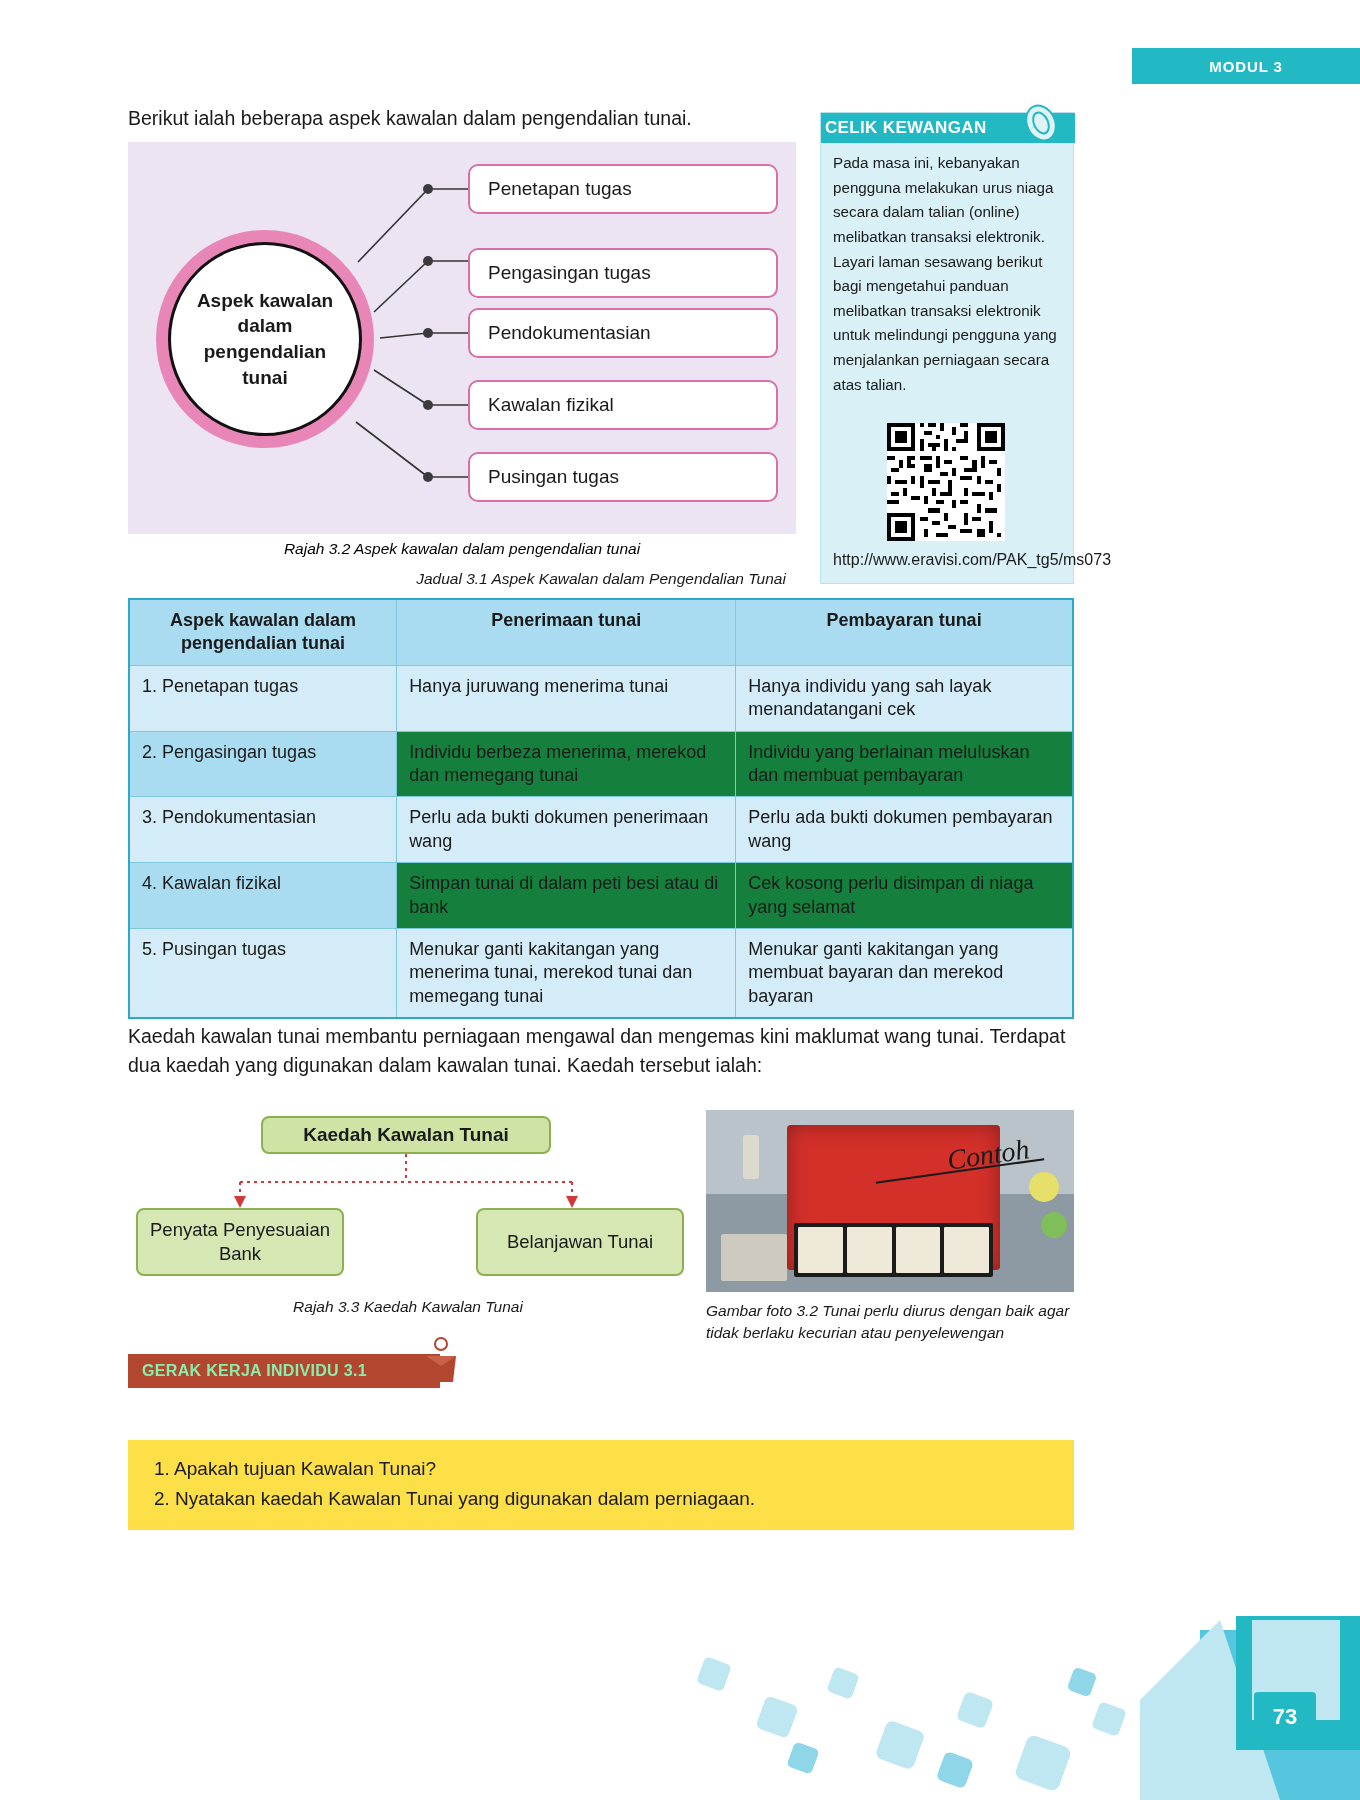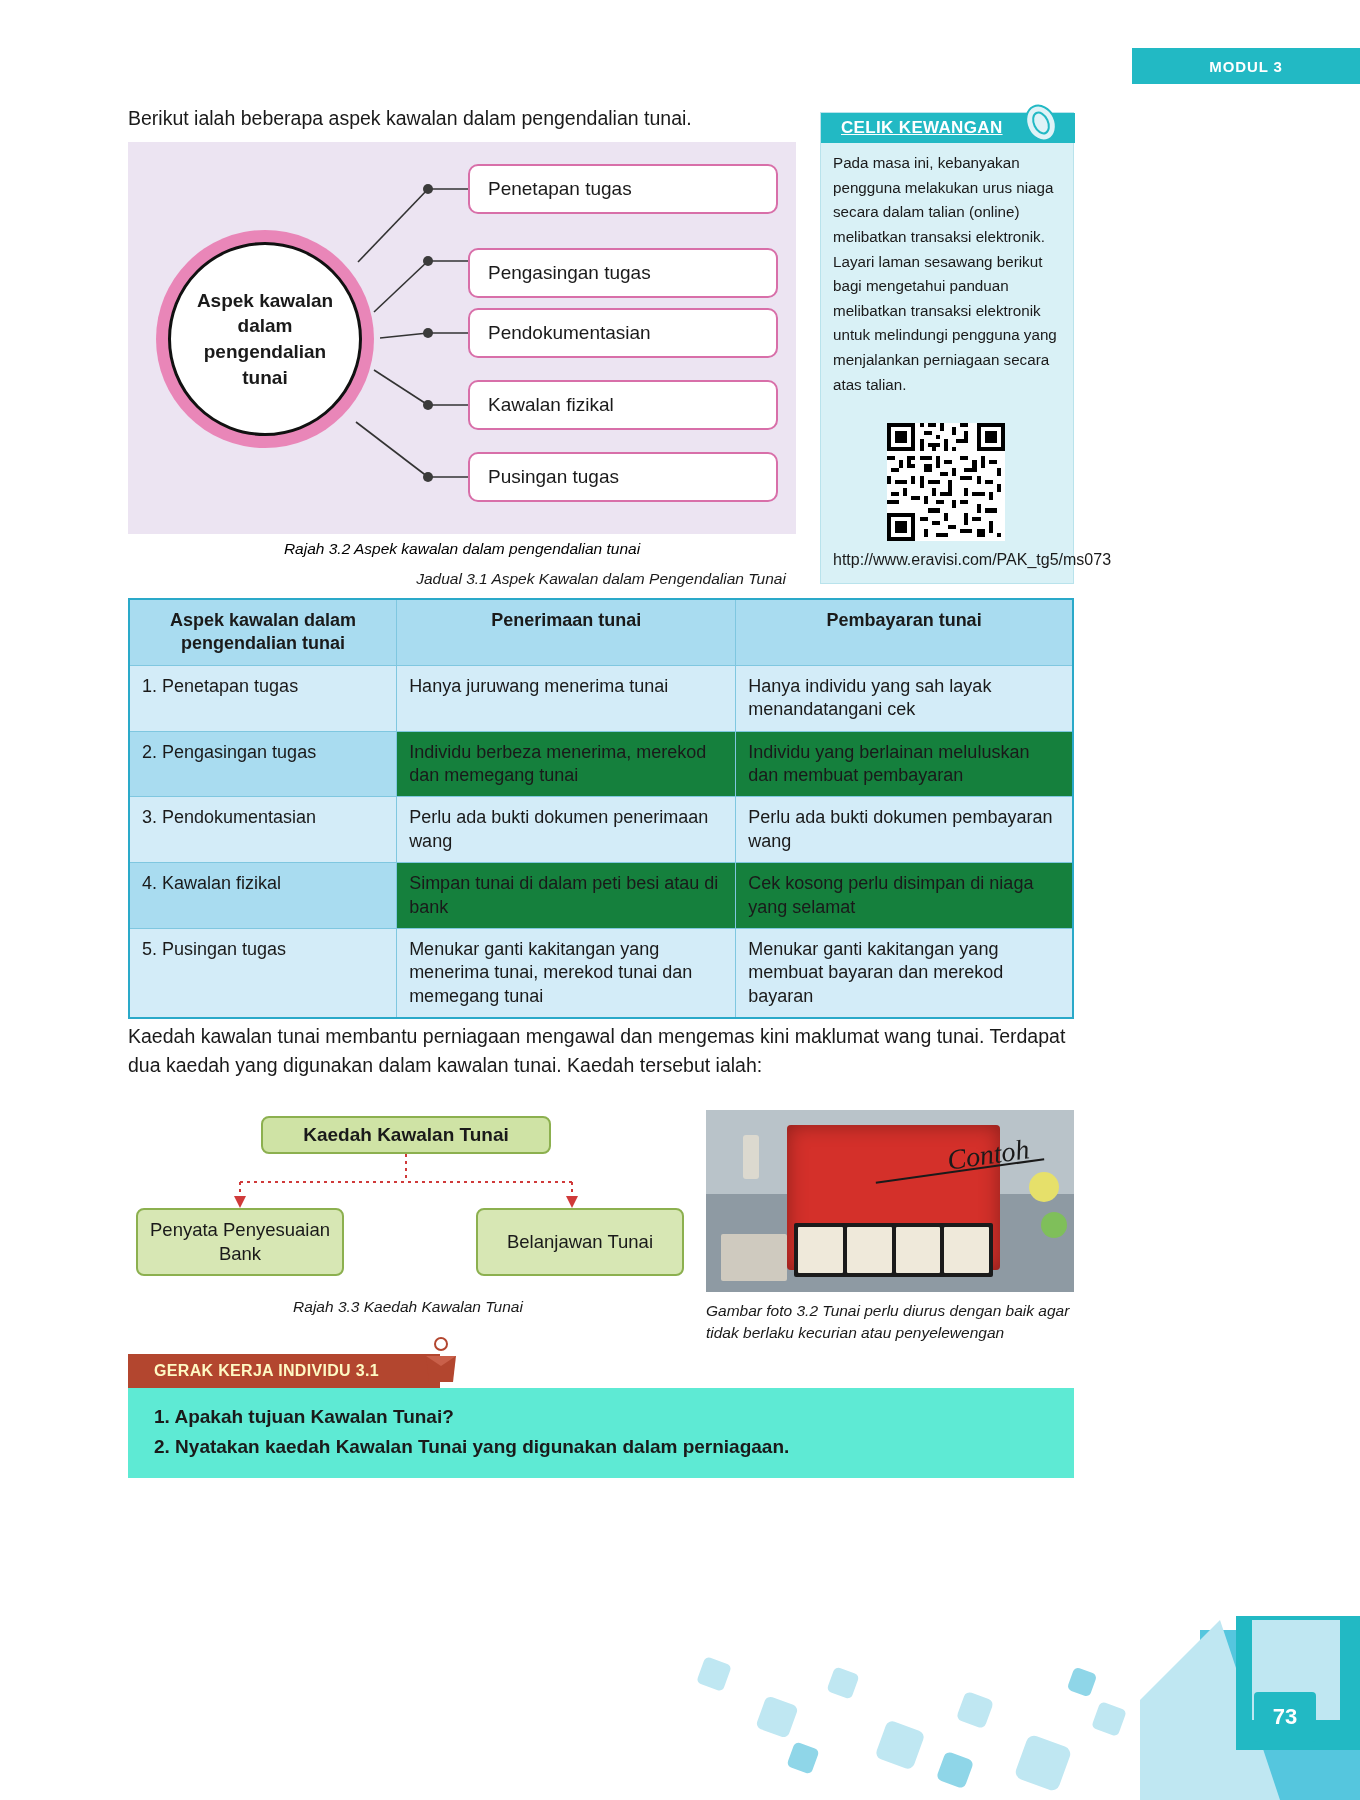--- a/index.html
+++ b/index.html
@@ -74,21 +74,21 @@
   .celik {
     position: absolute; left: 820px; top: 112px;
     width: 254px; height: 472px;
     background: #d9f1f6;
     border: 1px solid #b9e3ec;
   }
   .celik-title {
     position: absolute; left: 0; top: 0; width: 254px; height: 30px;
     background: #22b9c4; color: #fff;
     font-size: 17px; font-weight: bold; letter-spacing: .02em;
-    display: flex; align-items: center; padding-left: 20px; text-decoration: underline;
+    display: flex; align-items: center; padding-left: 4px;
   }
   .coin-icon {
     position: absolute; right: 10px; top: -12px;
     width: 44px; height: 44px;
   }
   .celik-body {
     position: absolute; left: 12px; top: 38px; width: 230px;
     font-size: 15.2px; line-height: 1.62;
   }
   .qr {
@@ -195,33 +195,33 @@
   }
   .photo-cap {
     position: absolute; left: 706px; top: 1300px; width: 372px;
     font-size: 15.5px; font-style: italic; line-height: 1.45;
   }
 
   
   .gk-banner {
     position: absolute; left: 128px; top: 1354px;
     width: 312px; height: 34px;
-    background: #b3462f; color: #fef9c3;
-    display: flex; align-items: center; padding-left: 26px;
+    background: #b3462f; color: #86efac;
+    display: flex; align-items: center; padding-left: 14px;
     font-size: 16px; font-weight: bold; letter-spacing: .02em;
   }
   .gk-person {
     position: absolute; left: 420px; top: 1336px; width: 42px; height: 56px;
   }
   .gk-box {
-    position: absolute; left: 128px; top: 1388px;
+    position: absolute; left: 128px; top: 1440px;
     width: 946px; height: 90px;
-    background: #5eead4;
+    background: #fde047;
     padding: 14px 0 0 26px;
-    font-size: 19px; line-height: 1.6; font-weight: bold;
+    font-size: 19px; line-height: 1.6;
   }
 
   
   .deco { position: absolute; left: 640px; top: 1470px; width: 720px; height: 330px; }
   .pagenum {
     position: absolute; right: 44px; bottom: 58px;
     width: 62px; height: 50px; background: #22b9c4;
     color: #fff; font-size: 22px; font-weight: bold;
     display: flex; align-items: center; justify-content: center;
     border-radius: 4px;

